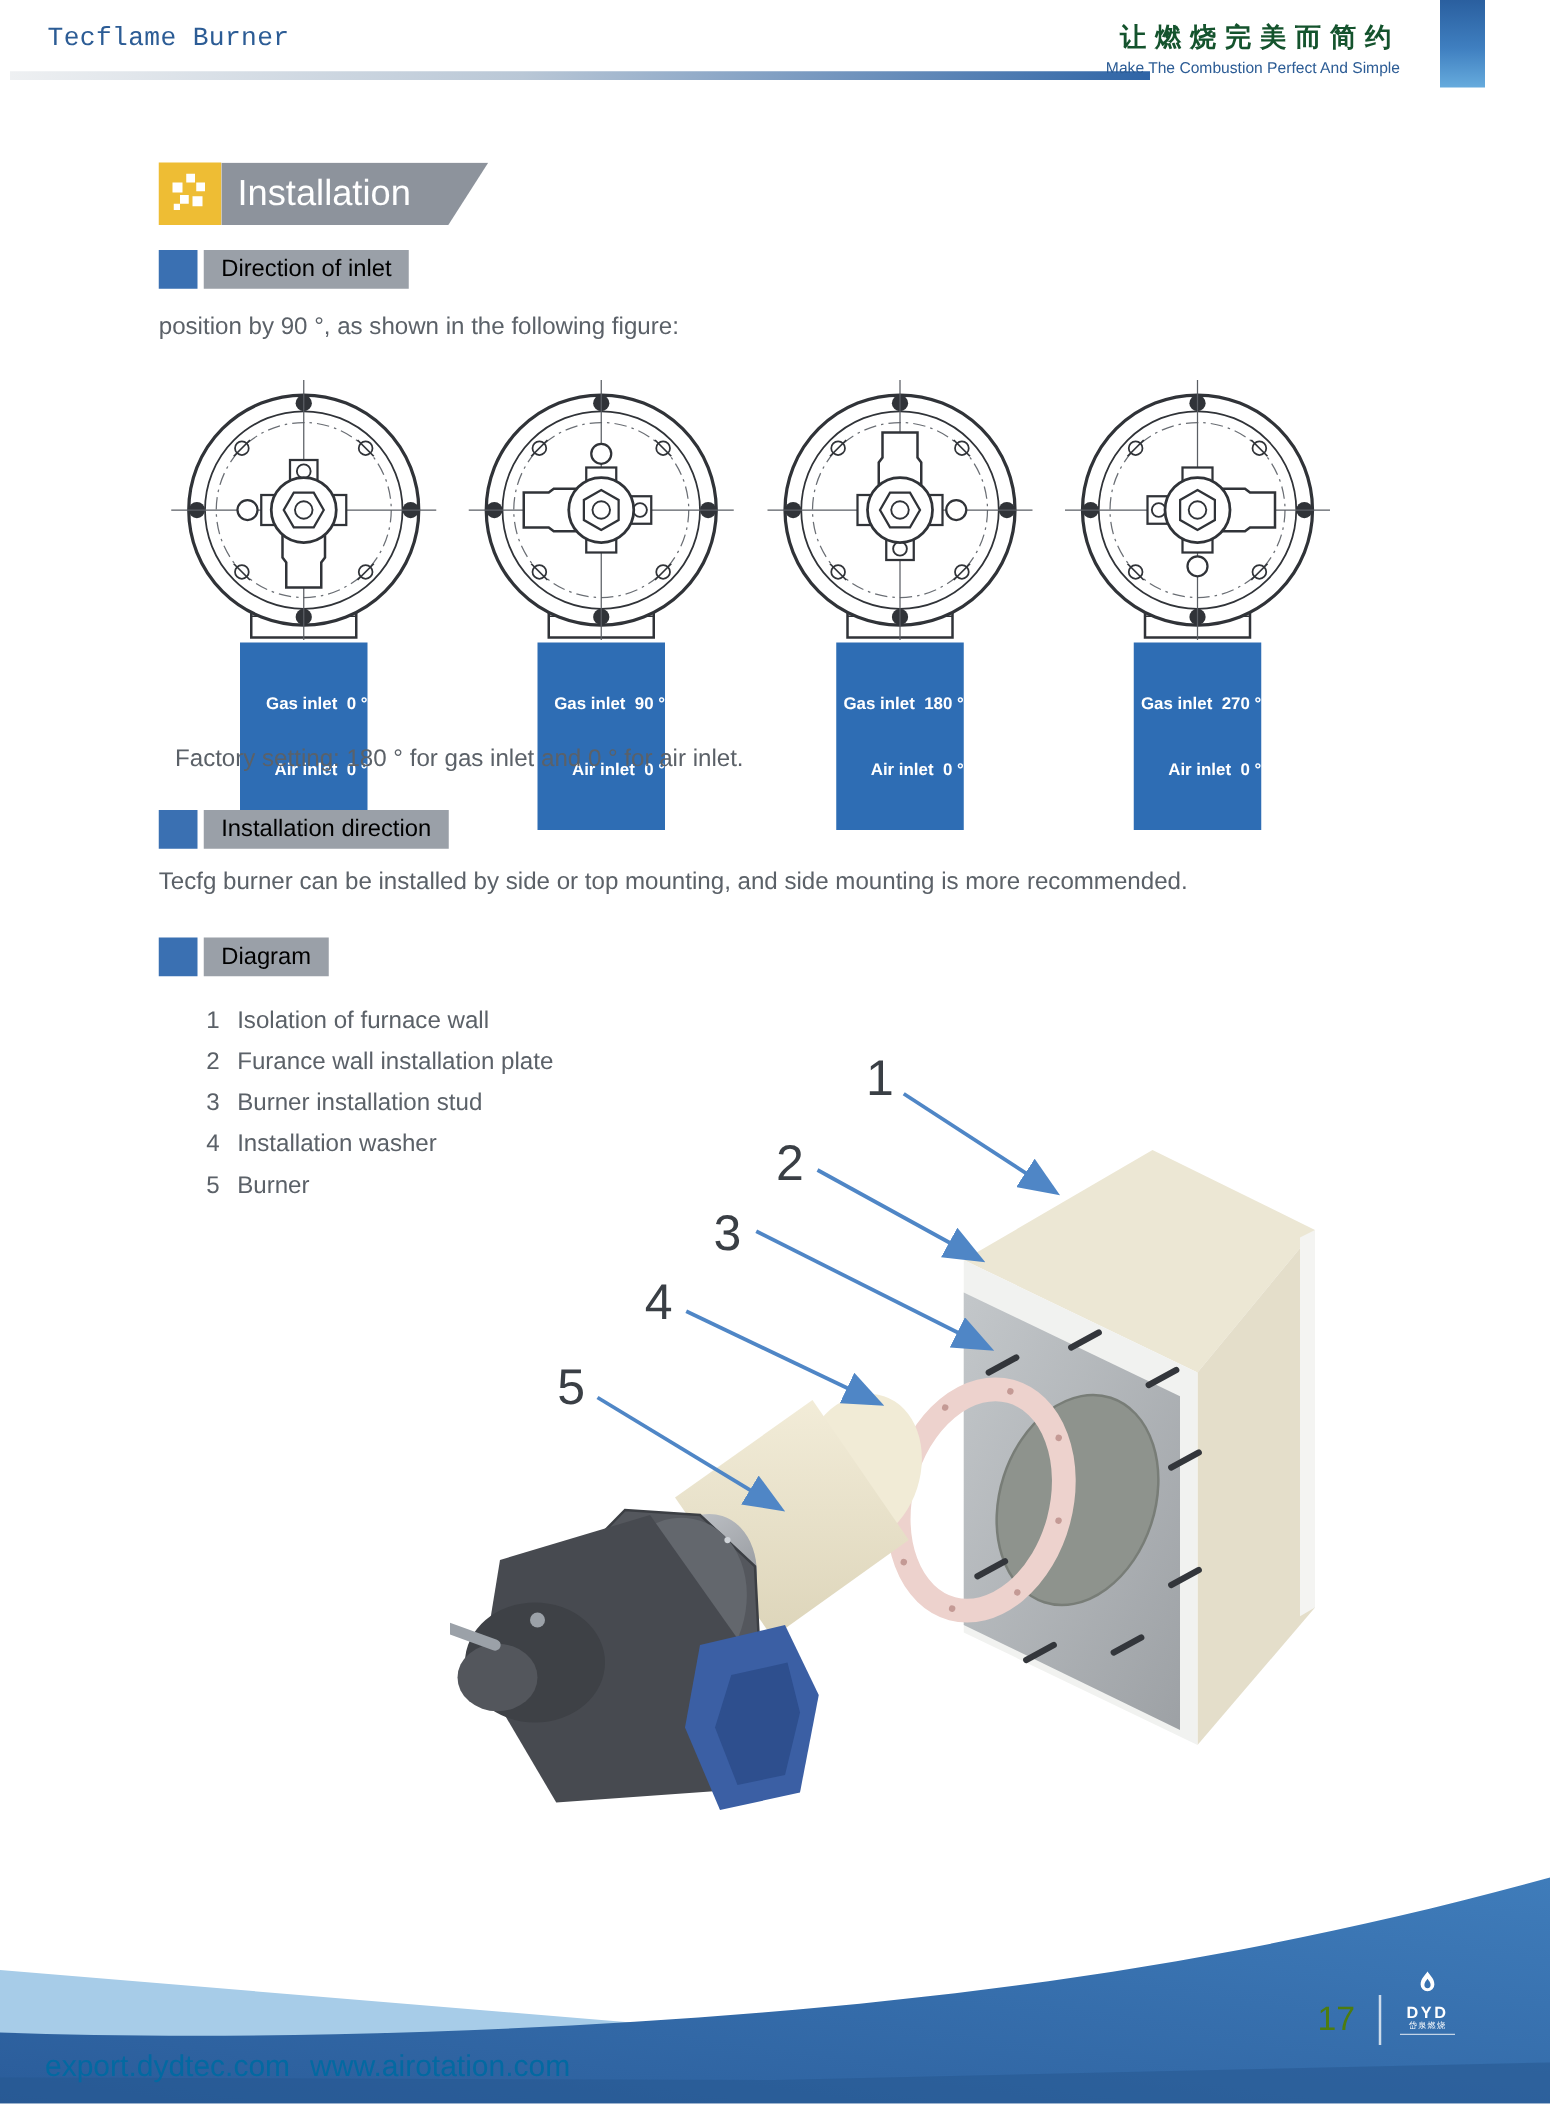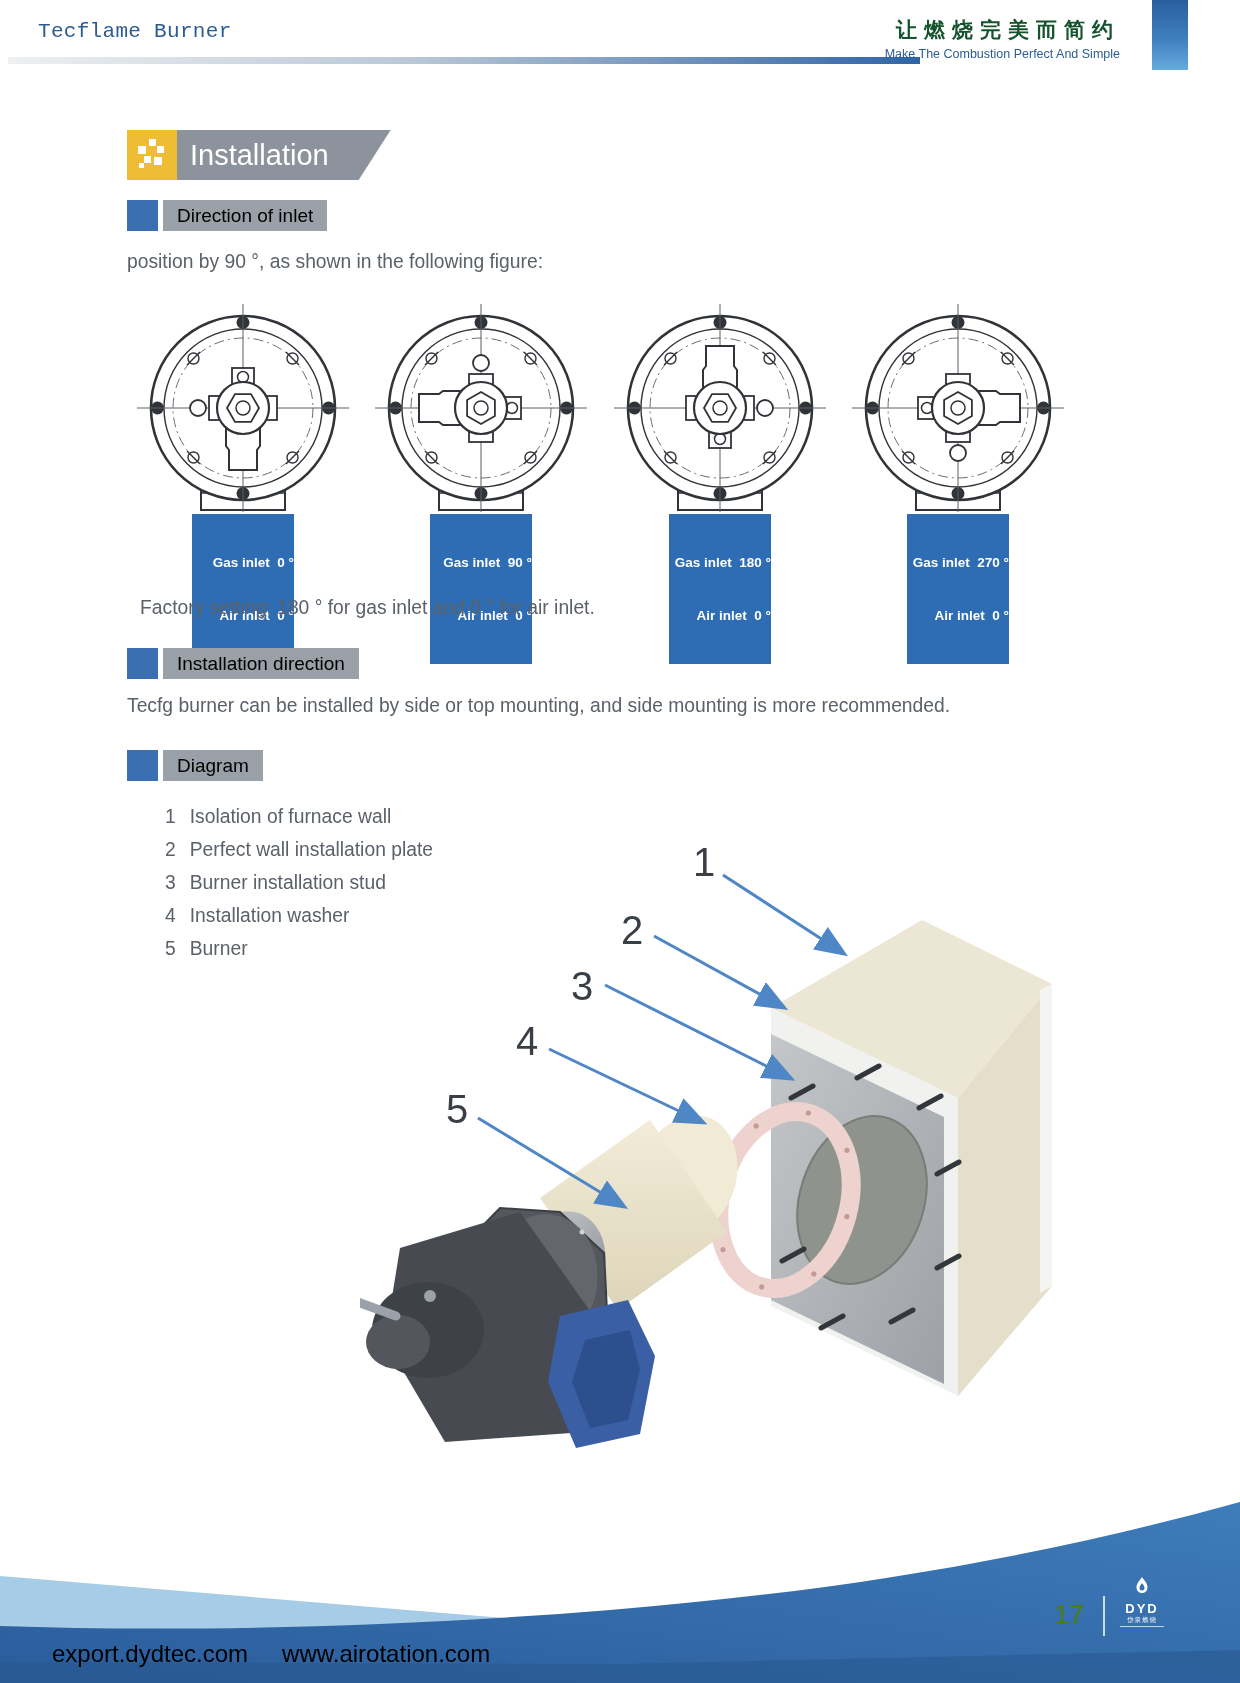--- a/index.html
+++ b/index.html
@@ -25,21 +25,21 @@
   .shead-sq{width:31px;height:31px;background:#3a70b2;margin-right:5px;flex:0 0 auto;}
   .shead-box{background:#9aa0a8;color:#000000;font-size:19px;display:flex;align-items:center;padding:0 14px;white-space:nowrap;}
 
   .body-text{font-size:19.3px;color:#5b6168;line-height:36px;}
   .list-row{display:flex;gap:14px;align-items:center;height:33px;font-size:19.3px;color:#5b6168;}
 
   .inlet-label{top:514px;width:102px;background:#2e6db4;color:#ffffff;text-align:right;
                font-size:13.5px;font-weight:700;line-height:17.5px;padding:5px 0;white-space:pre;}
 
   
-  .f-urls{left:36px;top:1640px;color:#000000;font-size:24px;display:flex;gap:34px;white-space:nowrap;margin-left:16px;}
+  .f-urls{left:36px;top:1640px;color:#0369a1;font-size:24px;display:flex;gap:16px;white-space:nowrap;}
   .f-page{left:1054px;top:1600px;color:#4d7c0f;font-size:27px;}
   .f-div{left:1103px;top:1596px;width:2px;height:40px;background:rgba(255,255,255,.75);}
   .f-logo{left:1114px;top:1577px;width:56px;color:#ffffff;text-align:center;line-height:1;}
   .f-logo-dyd{font-size:13px;font-weight:700;letter-spacing:2px;margin-top:2px;}
   .f-logo-sub{font-size:6.5px;letter-spacing:1px;margin-top:2px;}
   .f-logo-line{height:1px;background:rgba(255,255,255,.7);margin:2px 6px 0 6px;}
 
   svg text{font-family:"Liberation Sans",sans-serif;}
 </style>
 </head>
@@ -170,21 +170,21 @@
     <div class="shead-box">Diagram</div>
   </div>
 
   <div class="abs" style="left:165px;top:800px;">
     <div class="list-row">
       <span>1</span>
       <span>Isolation of furnace wall</span>
     </div>
     <div class="list-row">
       <span>2</span>
-      <span>Perfect wall installation plate</span>
+      <span>Furance wall installation plate</span>
     </div>
     <div class="list-row">
       <span>3</span>
       <span>Burner installation stud</span>
     </div>
     <div class="list-row">
       <span>4</span>
       <span>Installation washer</span>
     </div>
     <div class="list-row">

